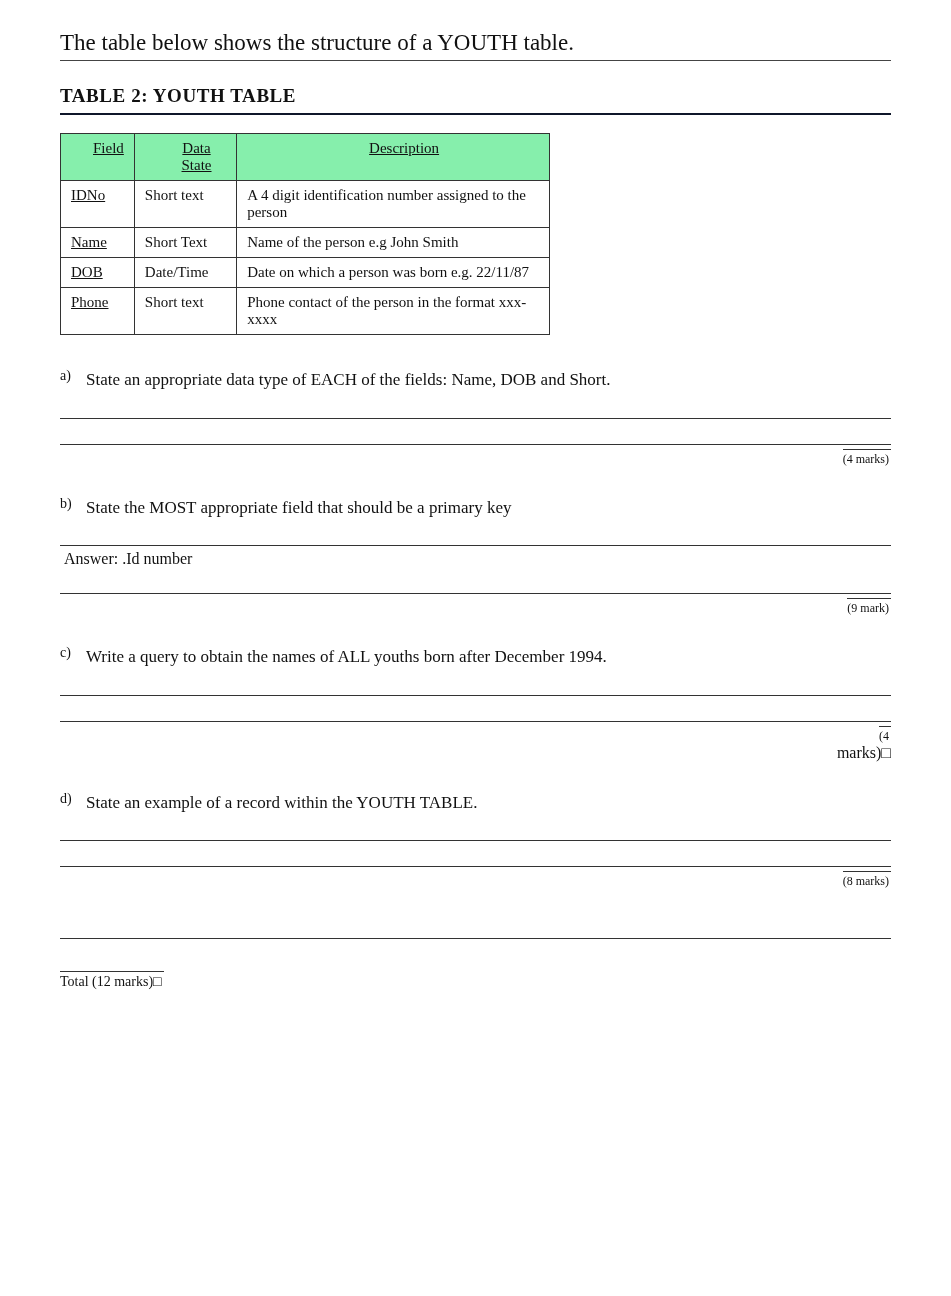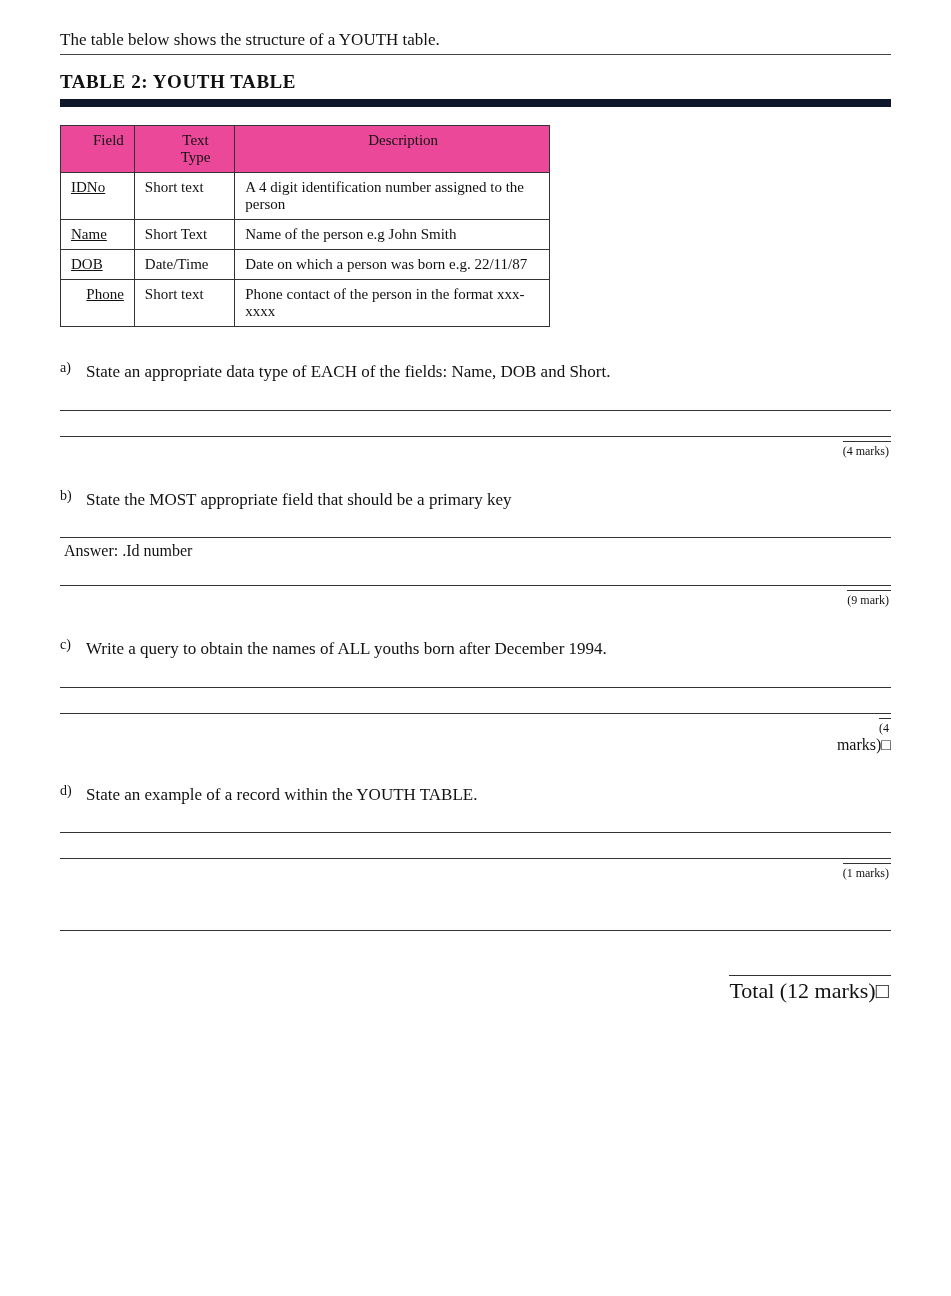--- a/index.html
+++ b/index.html
@@ -12,30 +12,30 @@
       background: #fff;
       font-family: "Times New Roman", Times, serif;
       font-size: 16px;
       color: #111;
       width: 951px;
       min-height: 1296px;
       padding: 30px 60px 40px 60px;
     }
 
     .intro-line {
-      font-size: 17px;
+      font-size: 23px;
       border-bottom: 1.5px solid #444;
       padding-bottom: 4px;
-      margin-bottom: 16px;
+      margin-bottom: 24px;
     }
 
     .table-heading {
       font-size: 19px;
       font-weight: bold;
-      border-bottom: 8px solid #0f172a;
+      border-bottom: 2px solid #0f172a;
       padding-bottom: 6px;
       margin-bottom: 18px;
       letter-spacing: 0.03em;
     }
 
     .youth-table {
       border-collapse: collapse;
       width: 490px;
       margin-bottom: 32px;
       font-size: 15px;
@@ -43,21 +43,22 @@
 
     .youth-table th,
     .youth-table td {
       border: 1px solid #333;
       padding: 6px 10px;
       vertical-align: top;
     }
 
     .youth-table th {
       font-weight: normal;
-      background: #ec4899;
+      text-decoration: underline;
+      background: #86efac;
       padding-left: 32px;
     }
 
     .youth-table td {
       background: #fff;
       margin-top: 16px;
     }
 
     .questions {
       margin-top: 10px;
@@ -107,23 +108,23 @@
 
     .marks-text {
       font-size: 12px;
       border-top: 1.5px solid #333;
       padding-top: 2px;
       padding-right: 2px;
     }
 
     .total-row {
       display: flex;
-      justify-content: flex-end;
-      margin-top: 44px;
-      font-size: 22px;
+      justify-content: flex-start;
+      margin-top: 32px;
+      font-size: 14px;
     }
 
     .total-text {
       border-top: 1.5px solid #333;
       padding-top: 2px;
       padding-right: 2px;
     }
   </style>
 </head>
 <body>
@@ -133,42 +134,42 @@
 </div>
 
 <div class="table-heading">
   <span>TABLE 2: YOUTH TABLE</span>
 </div>
 
 <table class="youth-table">
   <thead>
     <tr>
       <th>Field</th>
-      <th>Text Type</th>
+      <th>Data State</th>
       <th>Description</th>
     </tr>
   </thead>
   <tbody id="table-body">
   <tr>
         <td style="text-decoration: underline;">IDNo</td>
         <td>Short text</td>
         <td>A 4 digit identification number assigned to the person</td>
       </tr>
       <tr>
         <td style="text-decoration: underline;">Name</td>
         <td>Short Text</td>
         <td>Name of the person e.g John Smith</td>
       </tr>
       <tr>
         <td style="text-decoration: underline;">DOB</td>
         <td>Date/Time</td>
         <td>Date on which a person was born e.g. 22/11/87</td>
       </tr>
       <tr>
-        <td style="text-decoration: underline; text-align: right;">Phone</td>
+        <td style="text-decoration: underline;">Phone</td>
         <td>Short text</td>
         <td>Phone contact of the person in the format xxx-xxxx</td>
       </tr>
     </tbody>
 </table>
 
 <div class="questions">
 
   <div class="question-block">
     <div class="question-row">
@@ -209,21 +210,21 @@
   </div>
 
   <div class="question-block">
     <div class="question-row">
       <span class="question-label">d)</span>
       <span class="question-text">State an example of a record within the YOUTH TABLE.</span>
     </div>
     <div class="answer-line"></div>
     <div class="answer-line"></div>
     <div class="marks-row">
-      <span class="marks-text">(1 marks)</span>
+      <span class="marks-text">(8 marks)</span>
     </div>
   </div>
 
 </div>
 
 <div class="answer-line"></div>
 
 <div class="total-row">
   <span class="total-text">Total (12 marks)□</span>
 </div>

